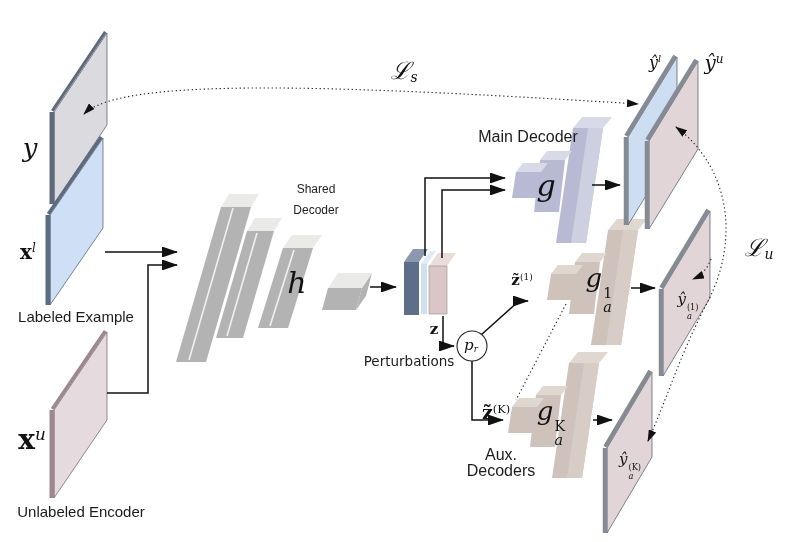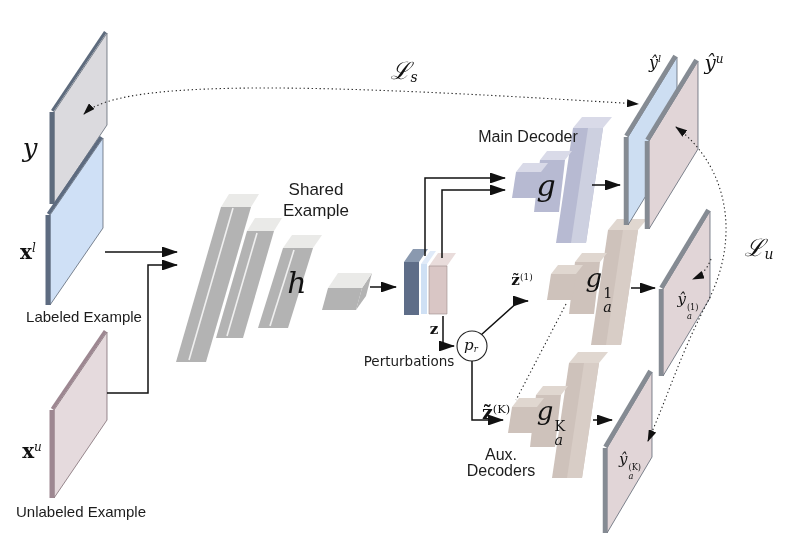--- a/index.html
+++ b/index.html
@@ -146,29 +146,29 @@
     <path d="M 711,259 C 707,270 700,276 693,279" marker-end="url(#ah)"></path>
     <path d="M 566,304 L 516,400"></path>
   </g>
 </svg>
 
 <div>
   <div class="lbl math" style="left:30px;top:149px;font-size:26px;"><span>y</span></div>
 
   <div class="lbl" style="left:28px;top:252px;font-size:20px;"><span class="mbold">x</span><span class="sup math">l</span></div>
 
-  <div class="lbl serif" style="left:76px;top:317px;font-size:15px;margin-left:8px;"><span>Labeled Example</span></div>
-
-  <div class="lbl" style="left:32px;top:440px;font-size:20px;margin-top:11px;"><span class="mbold">x</span><span class="sup math">u</span></div>
-
-  <div class="lbl serif" style="left:81px;top:512px;font-size:15px;"><span>Unlabeled Example</span></div>
-
-  <div class="lbl serif c2" style="left:316px;top:200px;font-size:17px;line-height:21px;">
+  <div class="lbl serif" style="left:76px;top:317px;font-size:15px;"><span>Labeled Example</span></div>
+
+  <div class="lbl" style="left:32px;top:440px;font-size:28px;"><span class="mbold">x</span><span class="sup math">u</span></div>
+
+  <div class="lbl serif" style="left:81px;top:512px;font-size:15px;"><span>Unlabeled Encoder</span></div>
+
+  <div class="lbl serif c2" style="left:316px;top:200px;font-size:12px;line-height:21px;">
         <div>Shared</div>
-        <div>Example</div>
+        <div>Decoder</div>
       </div>
 
   <div class="lbl math" style="left:297px;top:283px;font-size:30px;"><span>h</span></div>
 
   <div class="lbl math" style="left:404px;top:72px;font-size:24px;"><span>ℒ</span><span class="sub">s</span></div>
 
   <div class="lbl mbold" style="left:434px;top:330px;font-size:15px;"><span>z</span></div>
 
   <div class="lbl sans" style="left:409px;top:361px;font-size:13.5px;"><span>Perturbations</span></div>
 

